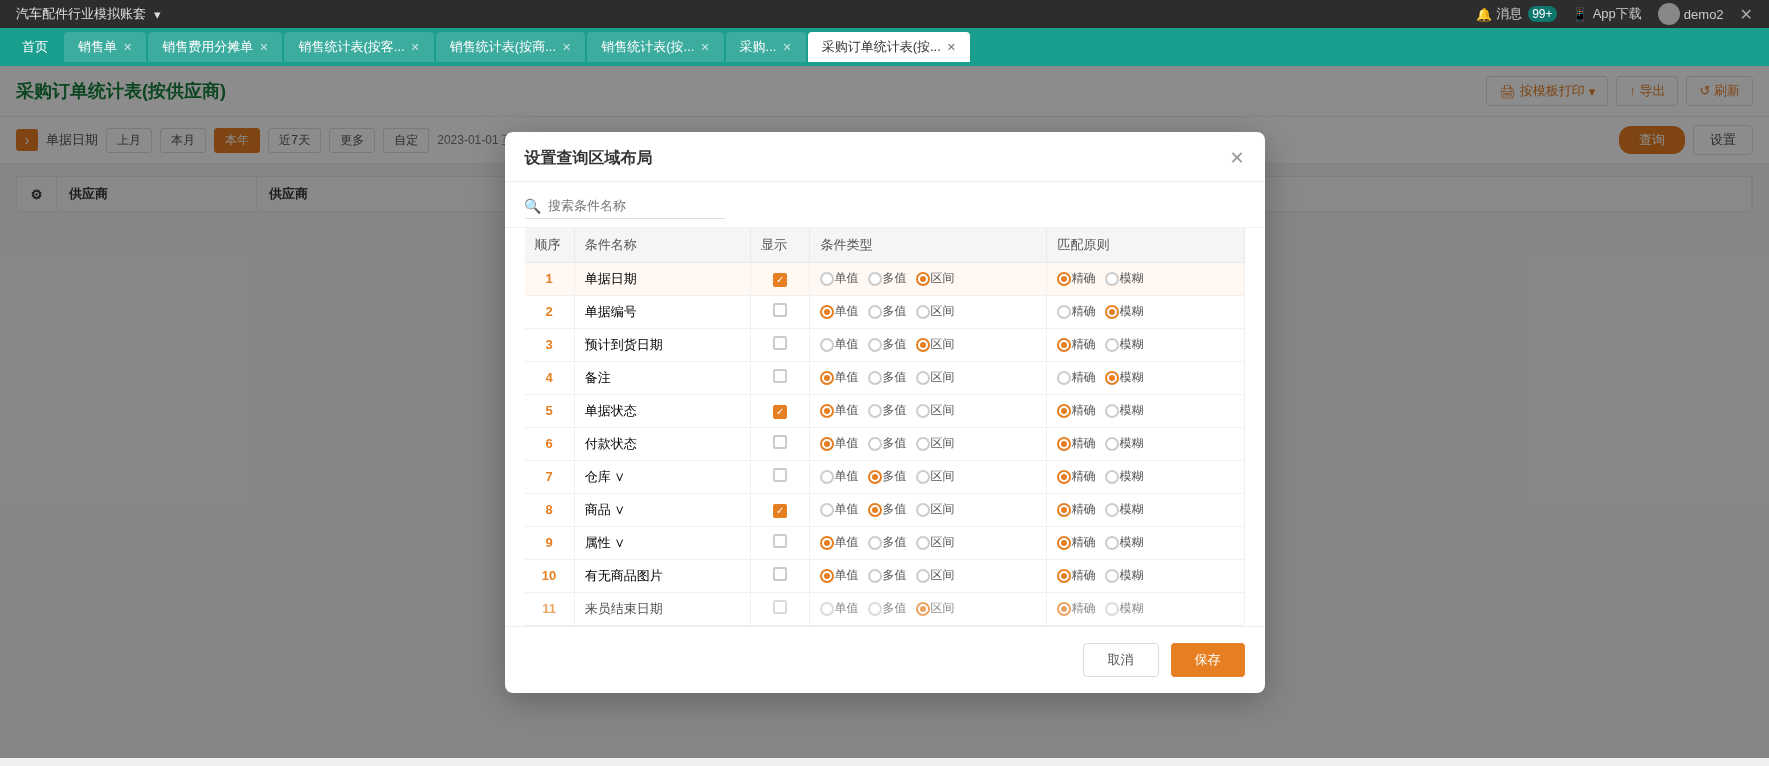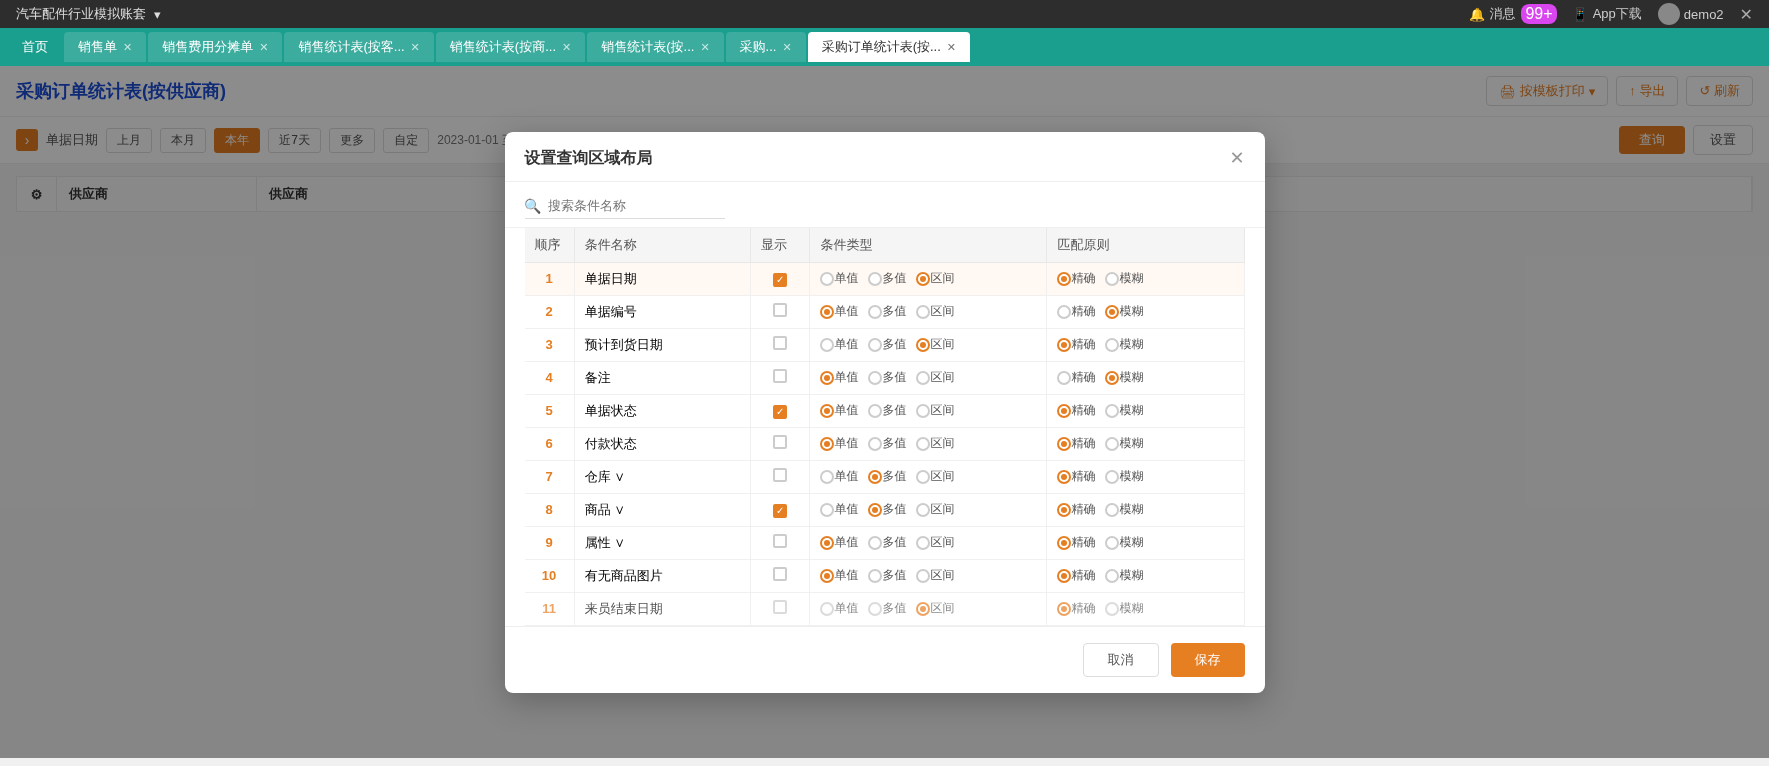--- a/index.html
+++ b/index.html
@@ -10,21 +10,21 @@
       background: #2d2d2d;
       height: 28px;
       display: flex;
       align-items: center;
       justify-content: space-between;
       padding: 0 16px;
       color: #ccc;
     }
     .topbar-left { font-size: 13px; color: #ddd; display: flex; align-items: center; gap: 8px; }
     .topbar-right { display: flex; align-items: center; gap: 16px; font-size: 13px; }
-    .topbar-right .badge { background: #d946ef; color: #fff; font-size: 16px; border-radius: 8px; padding: 1px 4px; margin-left: 2px; }
+    .topbar-right .badge { background: #0f766e; color: #fff; font-size: 12px; border-radius: 8px; padding: 1px 4px; margin-left: 2px; }
     .topbar-close { color: #aaa; cursor: pointer; font-size: 16px; }
 
     
     .navtabs {
       background: #1a9e8e;
       height: 38px;
       display: flex;
       align-items: center;
       padding: 0 8px;
       gap: 2px;
@@ -54,21 +54,21 @@
 
     
     .page-header {
       background: #fff;
       padding: 10px 16px;
       display: flex;
       align-items: center;
       justify-content: space-between;
       border-bottom: 1px solid #eee;
     }
-    .page-title { font-size: 18px; font-weight: bold; color: #1d4ed8; }
+    .page-title { font-size: 18px; font-weight: bold; color: #15803d; }
     .page-actions { display: flex; gap: 8px; align-items: center; }
     .btn-print { background: #fff; border: 1px solid #ddd; padding: 5px 12px; border-radius: 4px; font-size: 13px; cursor: pointer; display: flex; align-items: center; gap: 4px; color: #e67e22; }
     .btn-export { background: #fff; border: 1px solid #ddd; padding: 5px 12px; border-radius: 4px; font-size: 13px; cursor: pointer; color: #e67e22; }
     .btn-refresh { background: #fff; border: 1px solid #ddd; padding: 5px 12px; border-radius: 4px; font-size: 13px; cursor: pointer; color: #e67e22; }
 
     
     .filter-bar {
       background: #fff;
       padding: 8px 16px;
       display: flex;
@@ -357,21 +357,21 @@
     <button class="filter-toggle">›</button>
     <span class="filter-label">单据日期</span>
     <button class="filter-btn">上月</button>
     <button class="filter-btn">本月</button>
     <button class="filter-btn active" style="background:#e67e22;color:#fff;border-color:#e67e22;">本年</button>
     <button class="filter-btn">近7天</button>
     <button class="filter-btn">更多</button>
     <button class="filter-btn">自定</button>
     <span class="filter-date">2023-01-01 至 2023-12-31</span>
     <span style="flex:1;"></span>
-    <button style="background:#e67e22;color:#fff;border:none;padding:5px 20px;border-radius:4px;cursor:pointer;font-size:13px;">查询</button>
+    <button style="background:#e67e22;color:#fff;border:none;padding:5px 20px;border-radius:12px;cursor:pointer;font-size:13px;">查询</button>
     <button style="background:#fff;border:1px solid #ddd;padding:5px 16px;border-radius:4px;cursor:pointer;font-size:13px;color:#555;">设置</button>
   </div>
 
   <div class="table-area">
     <div class="table-header-row">
       <div class="table-col gear-cell">⚙</div>
       <div class="table-col" style="width:200px;">供应商</div>
       <div class="table-col" style="flex:1;">供应商</div>
     </div>
   </div>

